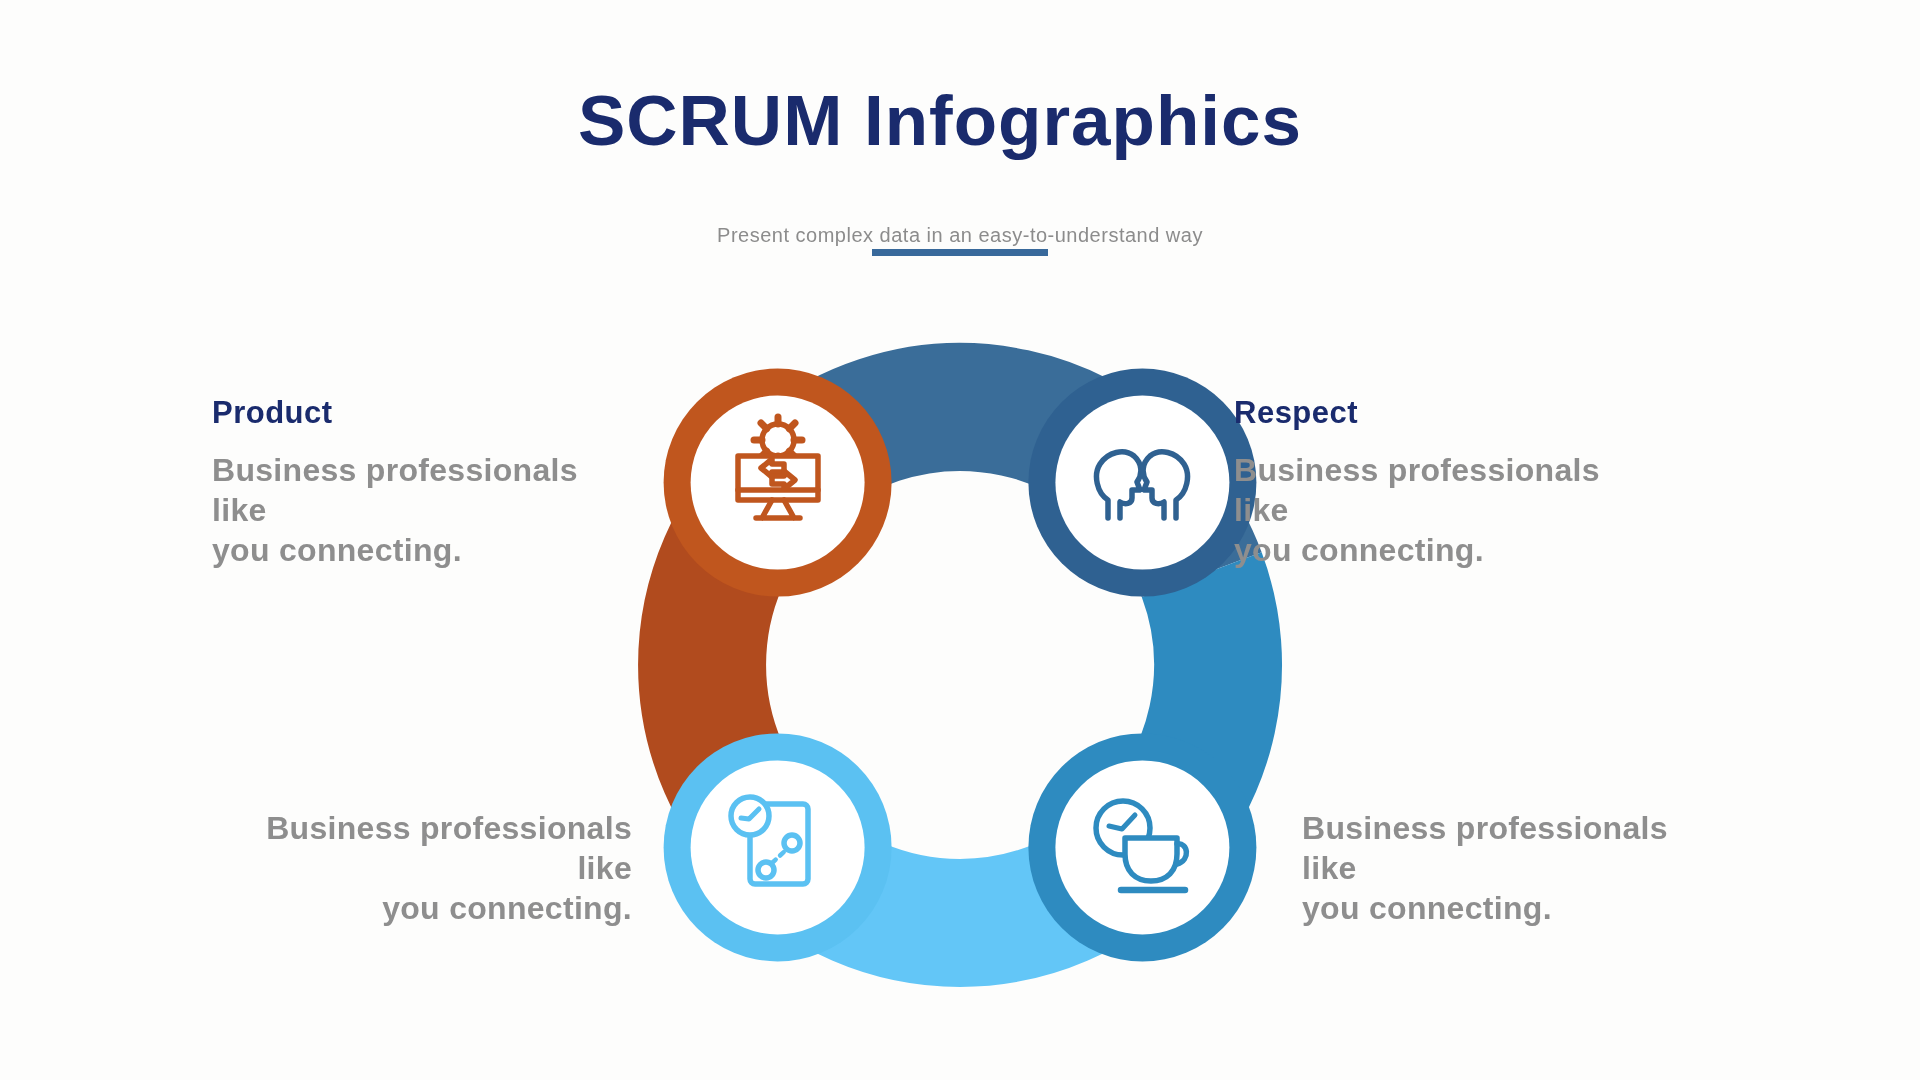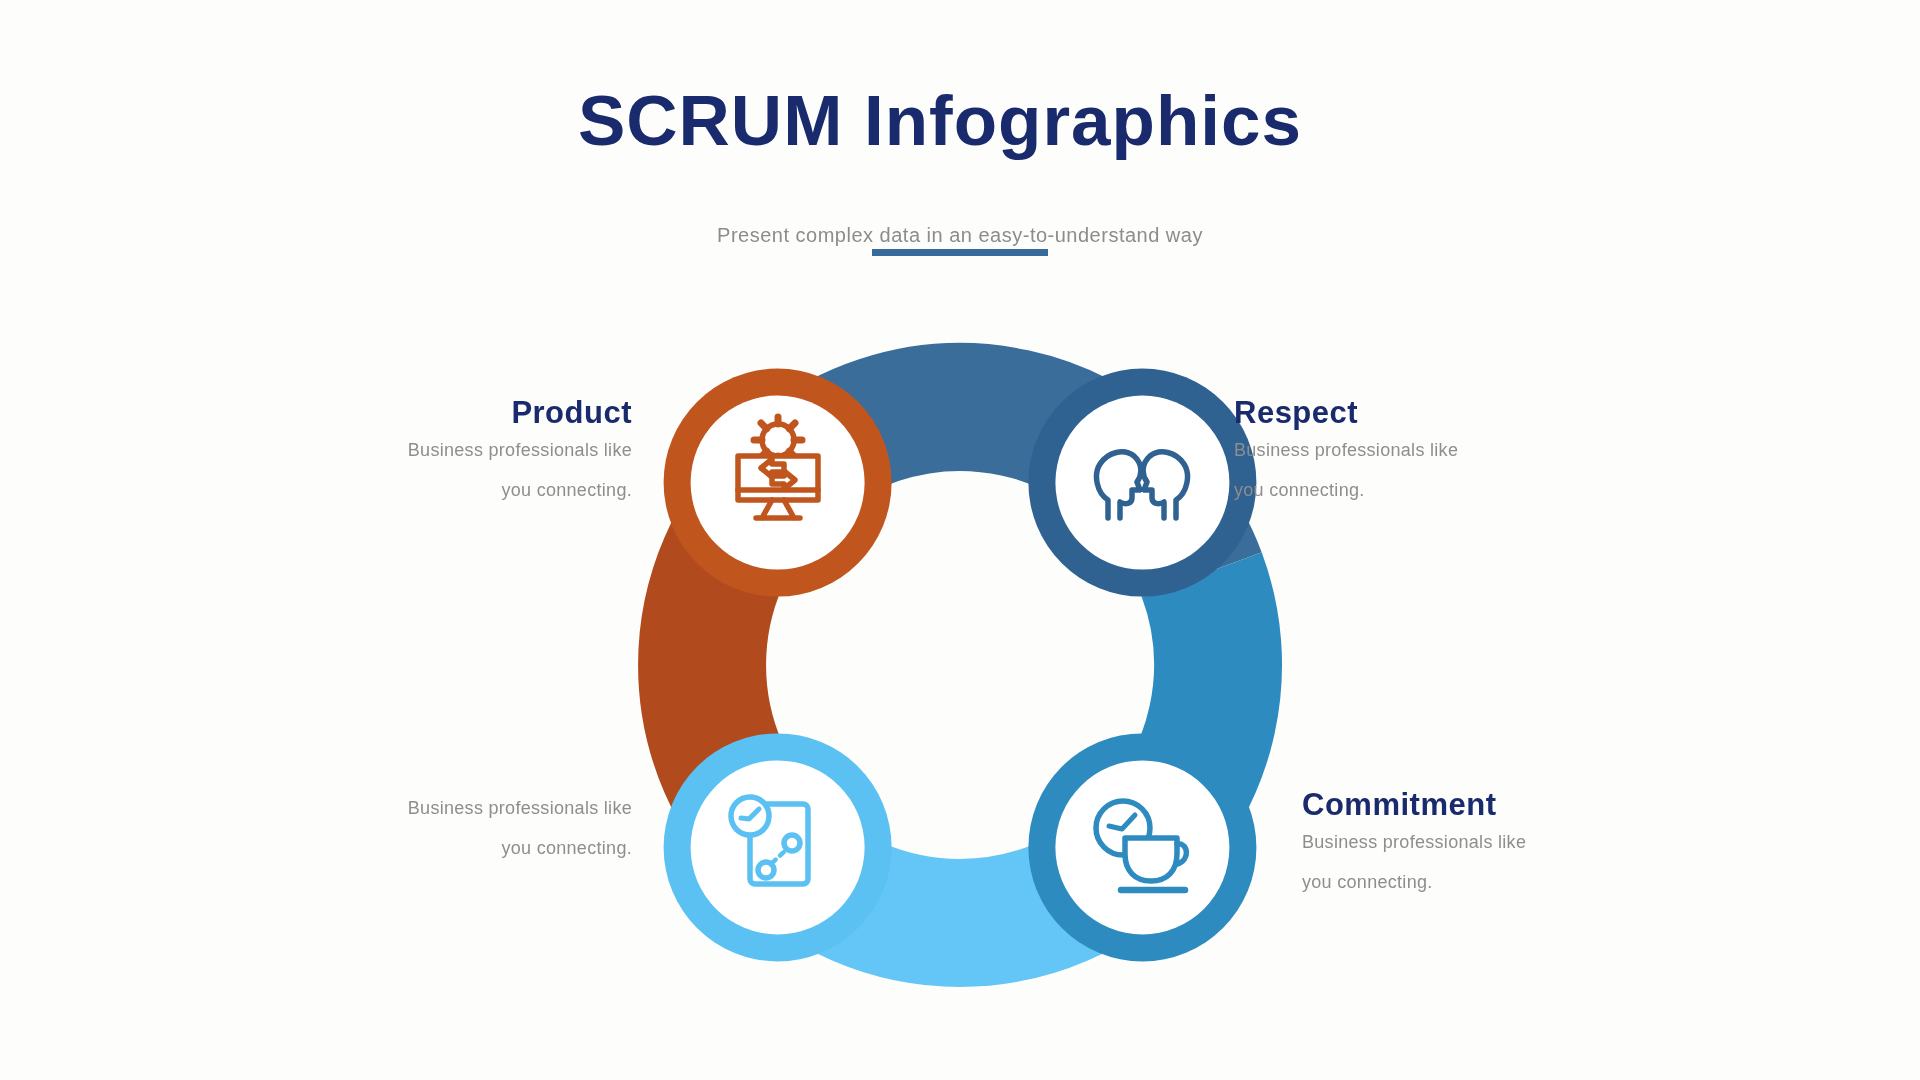--- a/index.html
+++ b/index.html
@@ -18,23 +18,23 @@
     font-size:20px;letter-spacing:0.5px;margin-top:31px;
   }
   #title-underline{
     top:249px;left:872px;width:176px;height:7px;
   }
   .card-text{width:420px;}
   .card-text .card-label{
     font-size:31px;font-weight:bold;line-height:34px;letter-spacing:0.5px;
   }
   .card-text .card-desc{
-    font-size:18px;line-height:40px;letter-spacing:0.3px;
+    margin-top:20px;font-size:32px;line-height:40px;letter-spacing:0.3px;font-weight:bold;
   }
-  #card-product   {top:396px;right:1288px;text-align:right;}
+  #card-product   {top:396px;right:1288px;text-align:left;}
   #card-respect   {top:396px;left:1234px;text-align:left;}
   #card-focus     {top:788px;right:1288px;text-align:right;}
   #card-commitment{top:788px;left:1302px;text-align:left;}
   svg#diagram{top:0;left:0;}
 </style>
 </head>
 <body>
 
 <div id="title" class="abs" style="color:#1A2B6D;">SCRUM Infographics</div>
 <div id="subtitle" class="abs" style="color:#8C8C8C;">Present complex data in an easy-to-understand way</div>
@@ -136,18 +136,17 @@
 </div>
 
 <div id="card-focus" class="abs card-text">
   <div class="card-desc" style="color:#8E8E8E;">
     <div>Business professionals like</div>
     <div>you connecting.</div>
   </div>
 </div>
 
 <div id="card-commitment" class="abs card-text">
-  <div class="card-label" style="color:#1A2B6D;">Commitment</div>
   <div class="card-desc" style="color:#8E8E8E;">
     <div>Business professionals like</div>
     <div>you connecting.</div>
   </div>
 </div>
 
 </body></html>

